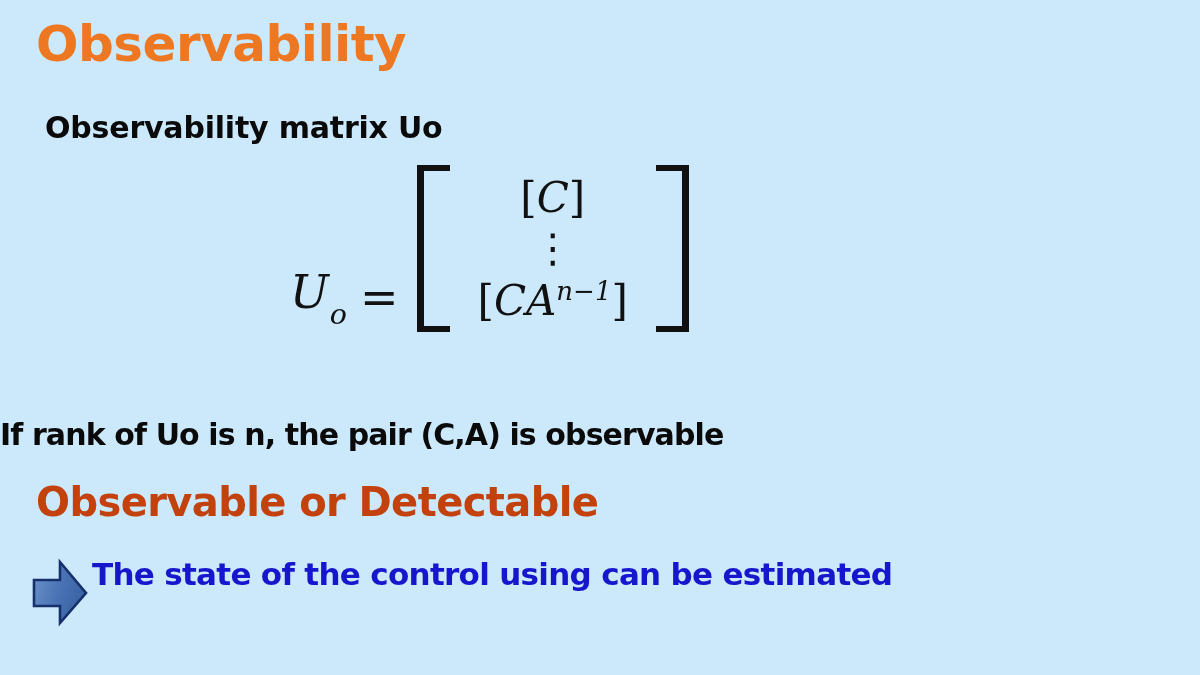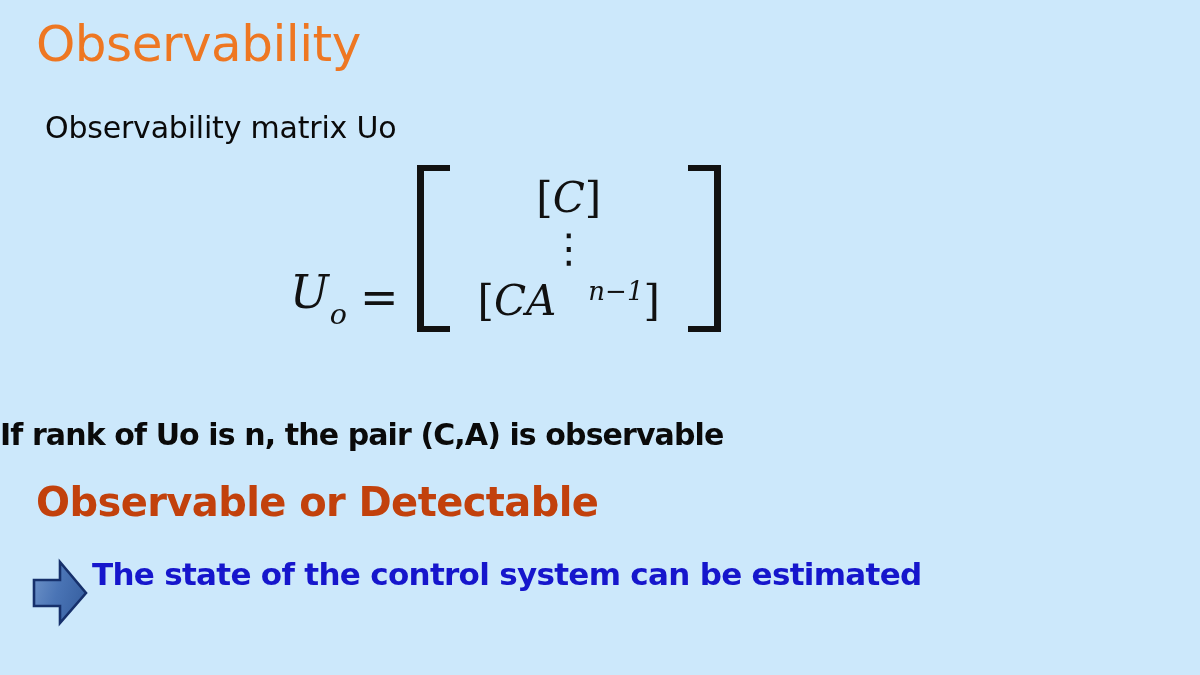--- a/index.html
+++ b/index.html
@@ -21,35 +21,35 @@
     overflow: hidden;
   }
 
   
   #slide-title {
     position: absolute;
     left: 36px;
     top: 18px;
     font-family: "DejaVu Sans", sans-serif;
     font-size: 50px;
-    font-weight: normal;
+    font-weight: bold;
     line-height: 1.05;
     color: #ee7722;
     letter-spacing: -0.5px;
     white-space: nowrap;
   }
 
   
   #matrix-caption {
     position: absolute;
     left: 45px;
     top: 110px;
     font-family: "DejaVu Sans", sans-serif;
     font-size: 30px;
-    font-weight: normal;
+    font-weight: bold;
     color: #0a0a0a;
     letter-spacing: -0.2px;
     white-space: nowrap;
   }
 
   
   #equation {
     position: absolute;
     left: 290px;
     top: 165px;
@@ -115,21 +115,20 @@
     white-space: nowrap;
     text-align: center;
   }
   .matrix-row .brk {
     font-style: normal;
   }
   .matrix-row sup {
     font-size: 0.62em;
     vertical-align: super;
     line-height: 0;
-    margin-left: 32px;
   }
   .matrix-row.vdots {
     font-style: normal;
     font-size: 40px;
     line-height: 1.0;
     letter-spacing: 0;
     padding: 2px 0 6px 0;
   }
 
   
@@ -230,17 +229,17 @@
       <defs>
         <linearGradient id="arrowGrad" x1="0" y1="0" x2="1" y2="0.35">
           <stop offset="0%" stop-color="#6f94c9"></stop>
           <stop offset="55%" stop-color="#4a74b5"></stop>
           <stop offset="100%" stop-color="#3a63a4"></stop>
         </linearGradient>
       </defs>
       <polygon points="6,24 32,24 32,6 58,37 32,67 32,50 6,50" fill="url(#arrowGrad)" stroke="#16306b" stroke-width="2.6" stroke-linejoin="miter"></polygon>
     </svg>
     <div id="bullet-text">
-      <span class="line">The state of the control system can be estimated</span>
+      <span class="line">The state of the control using can be estimated</span>
     </div>
   </div>
 
 </div>
 
 </body></html>

